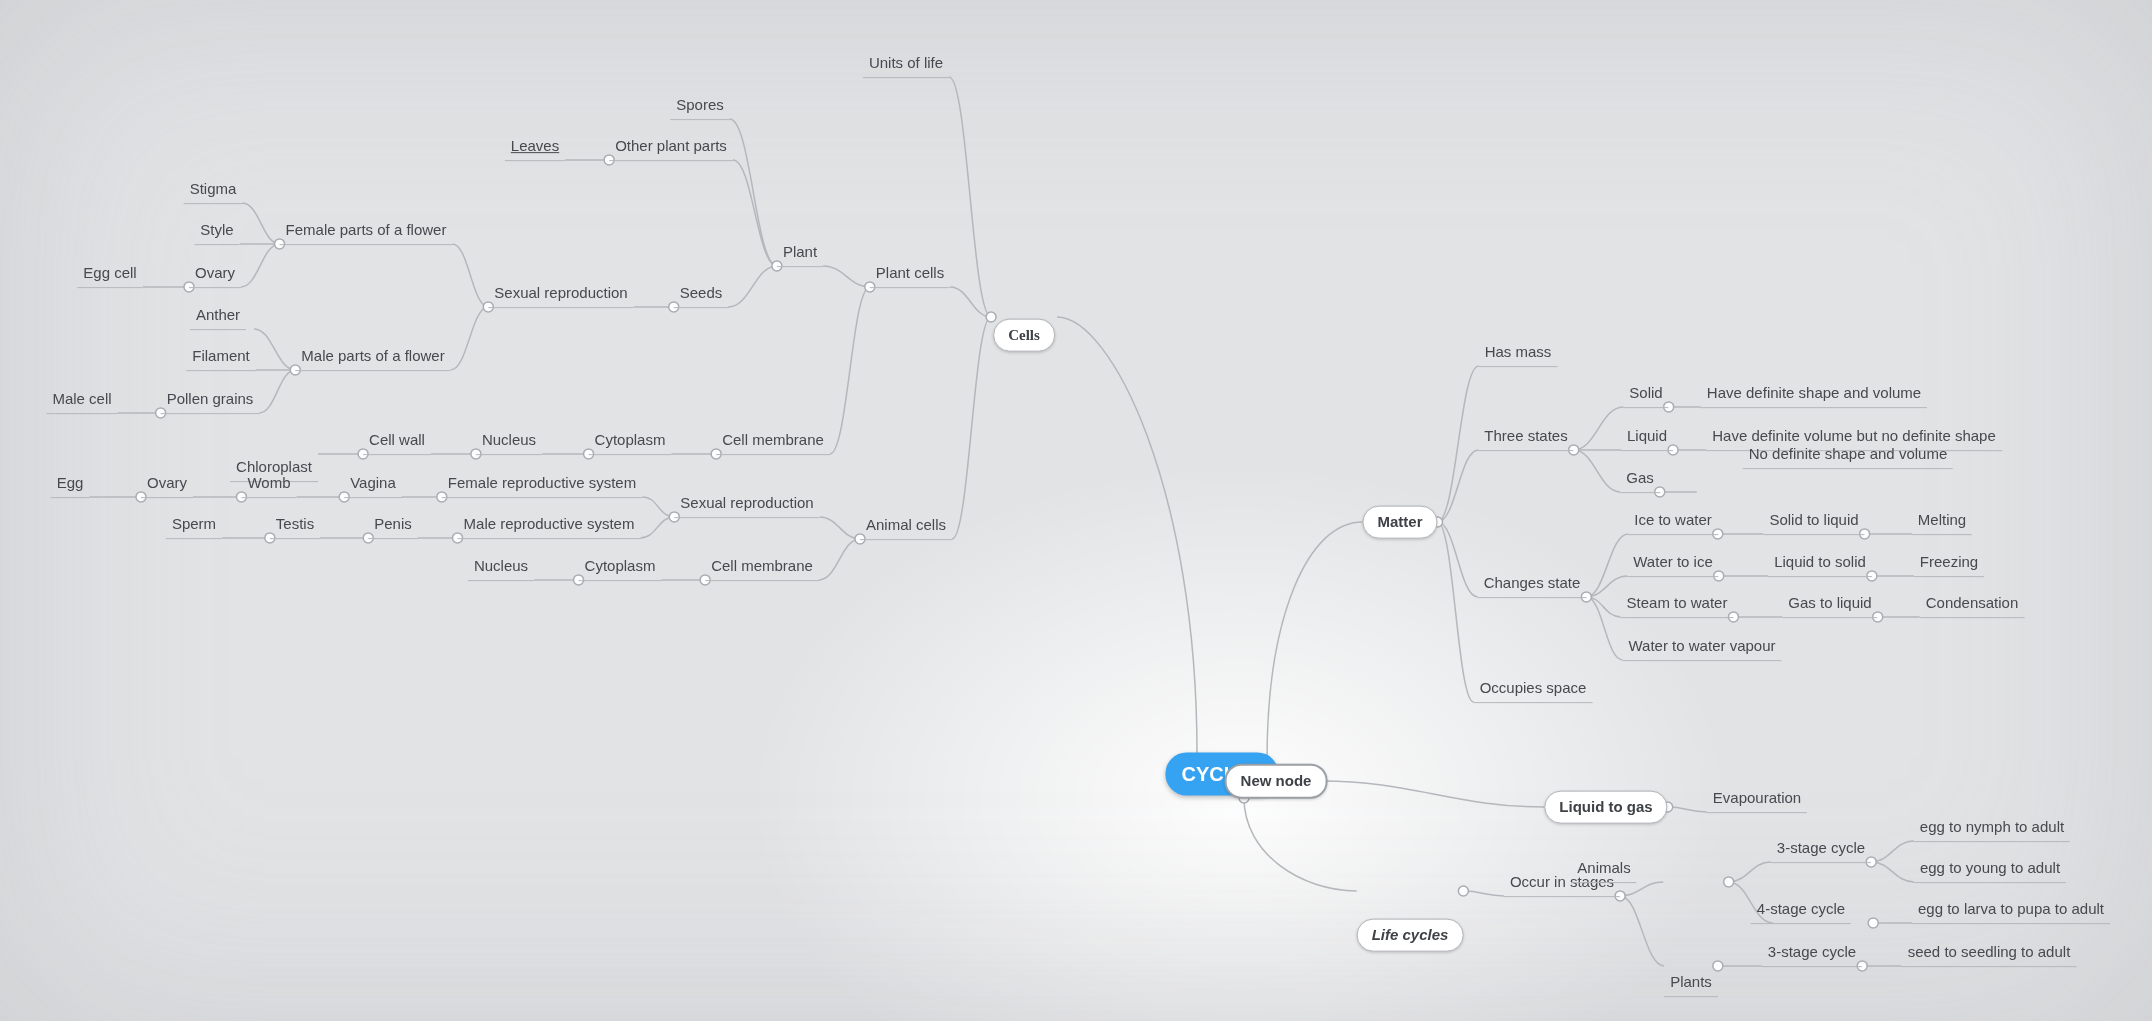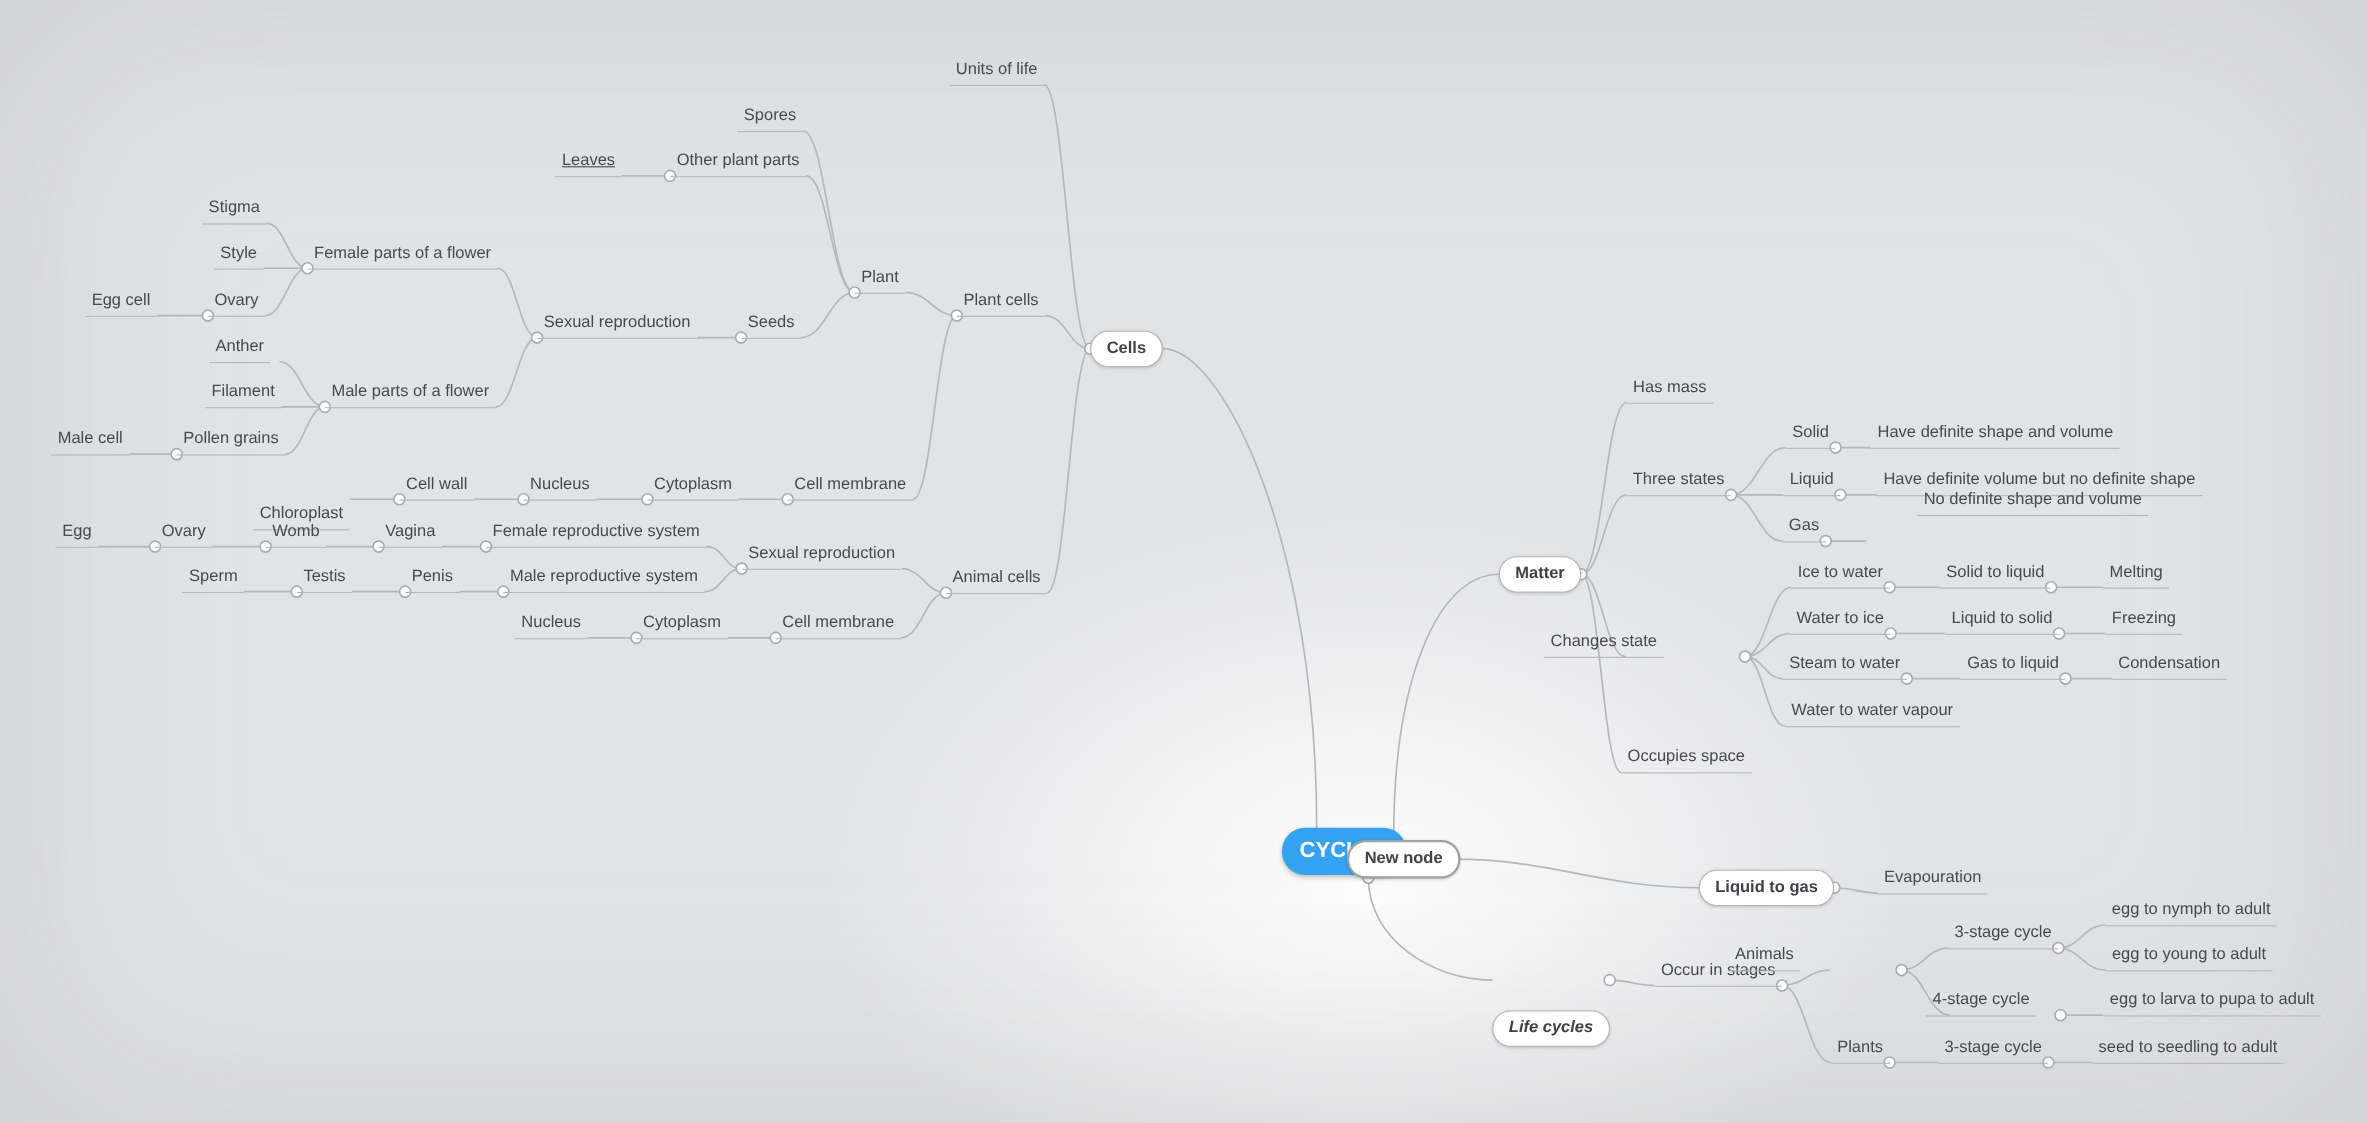--- a/index.html
+++ b/index.html
@@ -171,21 +171,21 @@
       <circle cx="1463.359375" cy="891" r="5" fill="#fdfdfe" stroke="#a9adb2" stroke-width="1.5" data-name="collapse-handle-life-cycles"></circle>
       <circle cx="1620.109375" cy="895.875" r="5" fill="#fdfdfe" stroke="#a9adb2" stroke-width="1.5" data-name="collapse-handle-occur-in-stages"></circle>
       <circle cx="1728.6796875" cy="881.875" r="5" fill="#fdfdfe" stroke="#a9adb2" stroke-width="1.5" data-name="collapse-handle-animals"></circle>
       <circle cx="1871.1875" cy="861.875" r="5" fill="#fdfdfe" stroke="#a9adb2" stroke-width="1.5" data-name="collapse-handle-three-stage-cycle-animals"></circle>
       <circle cx="1873.1875" cy="922.875" r="5" fill="#fdfdfe" stroke="#a9adb2" stroke-width="1.5" data-name="collapse-handle-four-stage-cycle"></circle>
       <circle cx="1717.8515625" cy="965.875" r="5" fill="#fdfdfe" stroke="#a9adb2" stroke-width="1.5" data-name="collapse-handle-plants"></circle>
       <circle cx="1862.1875" cy="965.875" r="5" fill="#fdfdfe" stroke="#a9adb2" stroke-width="1.5" data-name="collapse-handle-three-stage-cycle-plants"></circle>
       <circle cx="1244" cy="798" r="5" fill="#fdfdfe" stroke="#a9adb2" stroke-width="1.5" data-name="collapse-handle-cycles"></circle>
     </svg>
   <div id="labels" data-name="node-layer">
-      <div class="node pill" data-name="node-cells" style="left: 1024px; top: 317px;">Cells</div>
+      <div class="node pill" data-name="node-cells" style="left: 1024px; top: 335px; font-family: Liberation Serif, serif;">Cells</div>
       <div class="node text" data-name="node-units-of-life" style="left: 906px; top: 65px;">Units of life</div>
       <div class="node text" data-name="node-plant-cells" style="left: 910px; top: 275px;">Plant cells</div>
       <div class="node text" data-name="node-animal-cells" style="left: 906px; top: 527px;">Animal cells</div>
       <div class="node text" data-name="node-plant" style="left: 800px; top: 254px;">Plant</div>
       <div class="node text" data-name="node-spores" style="left: 700px; top: 107px;">Spores</div>
       <div class="node text" data-name="node-other-plant-parts" style="left: 671px; top: 148px;">Other plant parts</div>
       <div class="node text" data-name="node-leaves" style="left: 535px; top: 148px; text-decoration: underline;">Leaves</div>
       <div class="node text" data-name="node-seeds" style="left: 701px; top: 295px;">Seeds</div>
       <div class="node text" data-name="node-sexual-reproduction-plant" style="left: 561px; top: 295px;">Sexual reproduction</div>
       <div class="node text" data-name="node-female-parts-flower" style="left: 366px; top: 232px;">Female parts of a flower</div>
@@ -218,21 +218,21 @@
       <div class="node text" data-name="node-nucleus-animal" style="left: 501px; top: 568px;">Nucleus</div>
       <div class="node pill" data-name="node-matter" style="left: 1400px; top: 522px;">Matter</div>
       <div class="node text" data-name="node-has-mass" style="left: 1518px; top: 354px;">Has mass</div>
       <div class="node text" data-name="node-three-states" style="left: 1526px; top: 438px;">Three states</div>
       <div class="node text" data-name="node-solid" style="left: 1646px; top: 395px;">Solid</div>
       <div class="node text" data-name="node-solid-desc" style="left: 1814px; top: 395px;">Have definite shape and volume</div>
       <div class="node text" data-name="node-liquid" style="left: 1647px; top: 438px;">Liquid</div>
       <div class="node text" data-name="node-liquid-desc" style="left: 1854px; top: 438px;">Have definite volume but no definite shape</div>
       <div class="node text" data-name="node-gas" style="left: 1640px; top: 480px;">Gas</div>
       <div class="node text" data-name="node-gas-desc" style="left: 1802px; top: 456px; margin-left: 46px;">No definite shape and volume</div>
-      <div class="node text" data-name="node-changes-state" style="left: 1458px; top: 585px;">Changes state</div>
+      <div class="node text" data-name="node-changes-state" style="left: 1532px; top: 585px;">Changes state</div>
       <div class="node text" data-name="node-ice-to-water" style="left: 1673px; top: 522px;">Ice to water</div>
       <div class="node text" data-name="node-solid-to-liquid" style="left: 1814px; top: 522px;">Solid to liquid</div>
       <div class="node text" data-name="node-melting" style="left: 1942px; top: 522px;">Melting</div>
       <div class="node text" data-name="node-water-to-ice" style="left: 1673px; top: 564px;">Water to ice</div>
       <div class="node text" data-name="node-liquid-to-solid" style="left: 1820px; top: 564px;">Liquid to solid</div>
       <div class="node text" data-name="node-freezing" style="left: 1949px; top: 564px;">Freezing</div>
       <div class="node text" data-name="node-steam-to-water" style="left: 1677px; top: 605px;">Steam to water</div>
       <div class="node text" data-name="node-gas-to-liquid" style="left: 1830px; top: 605px;">Gas to liquid</div>
       <div class="node text" data-name="node-condensation" style="left: 1972px; top: 605px;">Condensation</div>
       <div class="node text" data-name="node-water-to-water-vapour" style="left: 1702px; top: 648px;">Water to water vapour</div>
@@ -240,19 +240,19 @@
       <div class="node pill" data-name="node-liquid-to-gas" style="left: 1606px; top: 807px;">Liquid to gas</div>
       <div class="node text" data-name="node-evapouration" style="left: 1757px; top: 800px;">Evapouration</div>
       <div class="node pill" data-name="node-life-cycles" style="left: 1410px; top: 935px; font-style: italic;">Life cycles</div>
       <div class="node text" data-name="node-occur-in-stages" style="left: 1562px; top: 884px;">Occur in stages</div>
       <div class="node text" data-name="node-animals" style="left: 1604px; top: 870px;">Animals</div>
       <div class="node text" data-name="node-three-stage-cycle-animals" style="left: 1821px; top: 850px;">3-stage cycle</div>
       <div class="node text" data-name="node-egg-to-nymph-to-adult" style="left: 1992px; top: 829px;">egg to nymph to adult</div>
       <div class="node text" data-name="node-egg-to-young-to-adult" style="left: 1990px; top: 870px;">egg to young to adult</div>
       <div class="node text" data-name="node-four-stage-cycle" style="left: 1773px; top: 911px; margin-left: 28px;">4-stage cycle</div>
       <div class="node text" data-name="node-egg-to-larva-to-pupa-to-adult" style="left: 2011px; top: 911px;">egg to larva to pupa to adult</div>
-      <div class="node text" data-name="node-plants" style="left: 1691px; top: 954px;">Plants</div>
+      <div class="node text" data-name="node-plants" style="left: 1691px; top: 984px;">Plants</div>
       <div class="node text" data-name="node-three-stage-cycle-plants" style="left: 1812px; top: 954px;">3-stage cycle</div>
       <div class="node text" data-name="node-seed-to-seedling-to-adult" style="left: 1989px; top: 954px;">seed to seedling to adult</div>
       <div class="node root" data-name="node-cycles" style="left: 1222px; top: 774px; background: rgb(53, 162, 242); color: rgb(255, 255, 255);">CYCLES</div>
       <div class="node pill" data-name="node-new-node" style="left: 1276px; top: 781px; text-align: center;">New node</div>
     </div>
 </div>
 
 </body></html>

